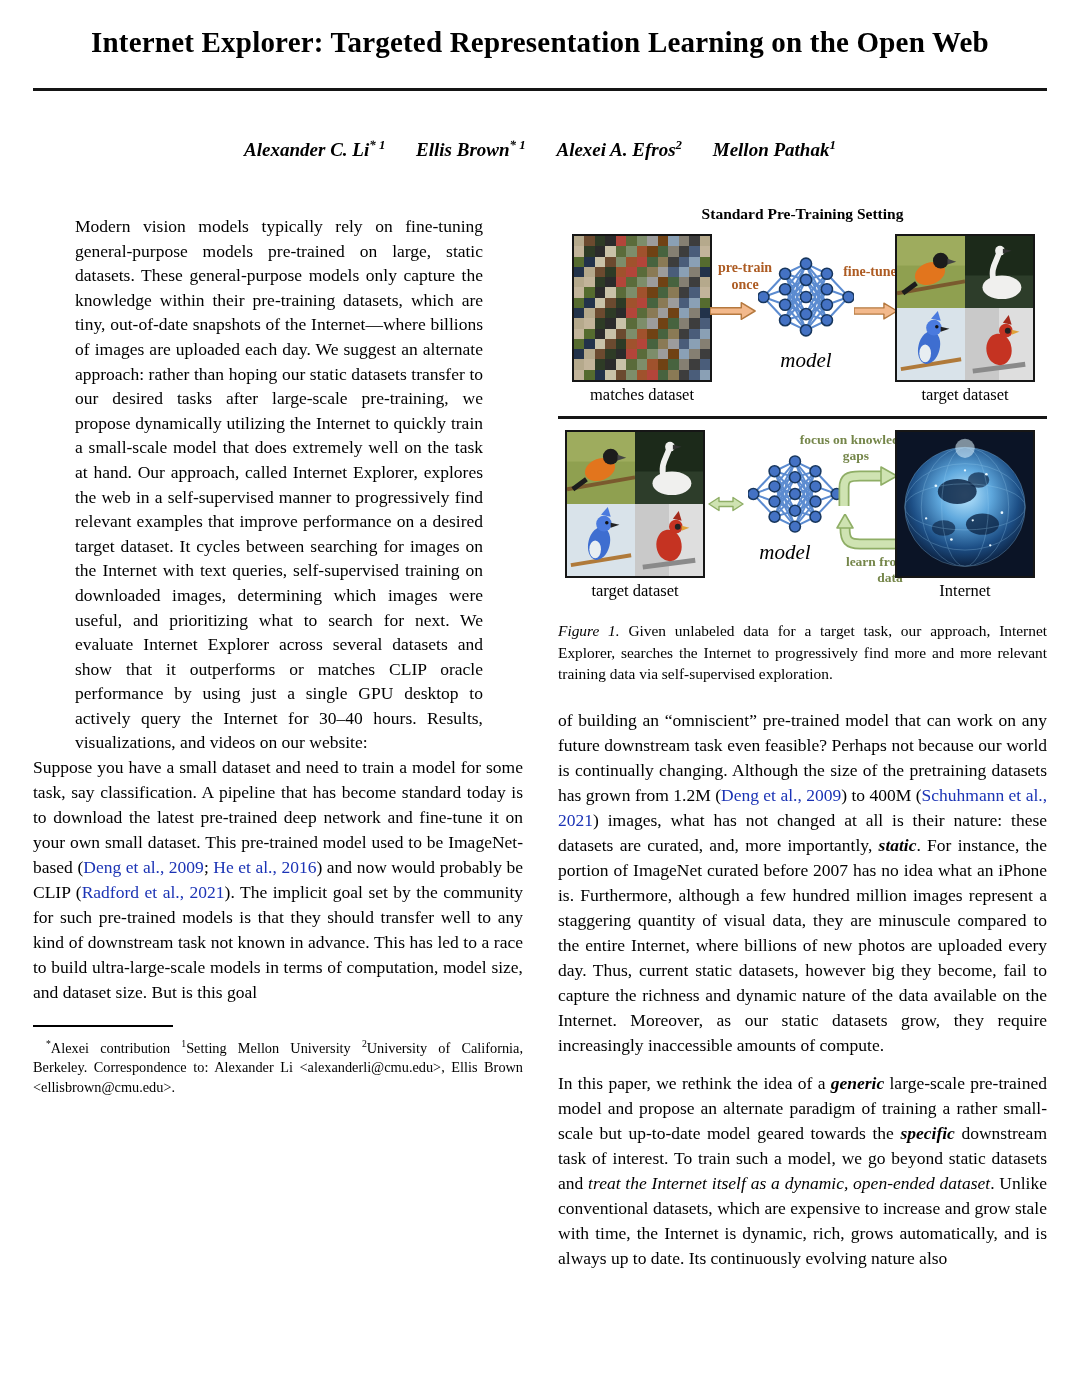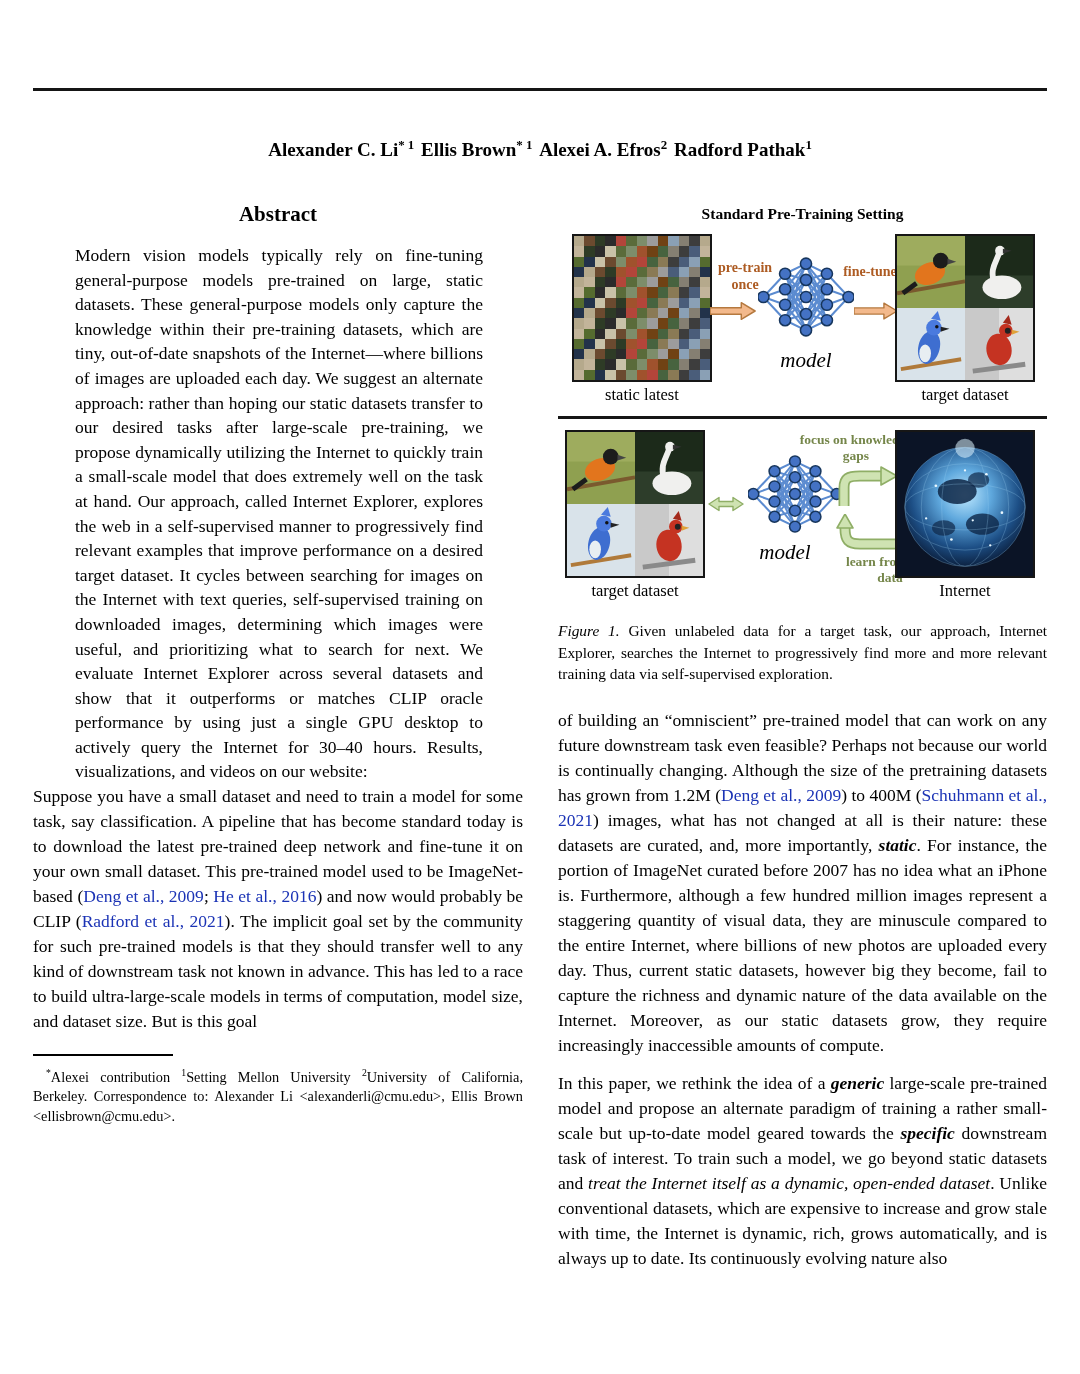--- a/index.html
+++ b/index.html
@@ -4,21 +4,21 @@
 <style>
   html,body{margin:0;padding:0;background:#ffffff;}
   body{width:1080px;height:1374px;font-family:"Liberation Serif",serif;color:#000;}
   .page{position:relative;width:1080px;height:1374px;overflow:hidden;background:#fff;}
 
   
   .title{position:absolute;left:0;right:0;top:26px;margin:0;text-align:center;
          font-size:29px;font-weight:bold;letter-spacing:.2px;}
   .title-rule{position:absolute;left:33px;right:33px;top:88px;height:3px;background:#151515;}
   .authors{position:absolute;left:0;right:0;top:137px;text-align:center;font-size:19px;font-weight:bold;}
-  .author{margin:0 1px;white-space:nowrap;}
+  .author{margin:0 13px;white-space:nowrap;font-style:italic;}
   .author .asup{font-size:68%;vertical-align:super;font-weight:bold;}
 
   
   .col-left{position:absolute;left:33px;top:198px;width:490px;}
   .col-right{position:absolute;left:558px;top:205px;width:489px;}
 
   .abs-h{margin:4px 0 0;text-align:center;font-size:21px;font-weight:bold;}
   .abs-text{margin:16px 40px 0 42px;font-size:17.5px;line-height:24.6px;text-align:justify;}
   .site-link{display:block;margin:0 40px 0 42px;font-family:"Liberation Mono",monospace;
              font-size:16px;line-height:24.6px;color:var(--link);text-decoration:none;letter-spacing:.5px;}
@@ -57,31 +57,31 @@
   .gr-head{fill:var(--green-fill);stroke:var(--green-stroke);stroke-width:1.6;stroke-linejoin:round;}
   .fig-rule{height:3px;background:#161616;margin:6px 0 11px;}
   .caption{margin:14px 0 23px;font-size:15.4px;line-height:21.5px;text-align:justify;}
   .cap-tag{font-style:italic;}
 </style>
 </head>
 <body>
 
 <div class="page">
 
+  <h1 class="title">Internet Explorer: Targeted Representation Learning on the Open Web</h1>
   <div class="title-rule"></div>
 
   <div class="authors">
     <span class="author"><span>Alexander C. Li</span><span class="asup">* 1</span></span>
     <span class="author"><span>Ellis Brown</span><span class="asup">* 1</span></span>
     <span class="author"><span>Alexei A. Efros</span><span class="asup">2</span></span>
-    <span class="author"><span>Radford Pathak</span><span class="asup">1</span></span>
+    <span class="author"><span>Mellon Pathak</span><span class="asup">1</span></span>
   </div>
 
   <section class="col-left">
-    <h2 class="abs-h">Abstract</h2>
     <p class="abs-text">Modern vision models typically rely on fine-tuning general-purpose models pre-trained on large, static datasets. These general-purpose models only capture the knowledge within their pre-training datasets, which are tiny, out-of-date snapshots of the Internet—where billions of images are uploaded each day. We suggest an alternate approach: rather than hoping our static datasets transfer to our desired tasks after large-scale pre-training, we propose dynamically utilizing the Internet to quickly train a small-scale model that does extremely well on the task at hand. Our approach, called Internet Explorer, explores the web in a self-supervised manner to progressively find relevant examples that improve performance on a desired target dataset. It cycles between searching for images on the Internet with text queries, self-supervised training on downloaded images, determining which images were useful, and prioritizing what to search for next. We evaluate Internet Explorer across several datasets and show that it outperforms or matches CLIP oracle performance by using just a single GPU desktop to actively query the Internet for 30–40 hours. Results, visualizations, and videos on our website:</p>
 
     <p class="body-p"><span>Suppose you have a small dataset and need to train a model for some task, say classification. A pipeline that has become standard today is to download the latest pre-trained deep network and fine-tune it on your own small dataset. This pre-trained model used to be ImageNet-based (</span><span class="cite">Deng et al., 2009</span><span>; </span><span class="cite">He et al., 2016</span><span>) and now would probably be CLIP (</span><span class="cite">Radford et al., 2021</span><span>). The implicit goal set by the community for such pre-trained models is that they should transfer well to any kind of downstream task not known in advance. This has led to a race to build ultra-large-scale models in terms of computation, model size, and dataset size. But is this goal</span></p>
 
     <div class="foot-rule"></div>
     <p class="footnote"><span class="sup">*</span><span>Alexei contribution </span><span class="sup">1</span><span>Setting Mellon University </span><span class="sup">2</span><span>University of California, Berkeley. Correspondence to: Alexander Li &lt;alexanderli@cmu.edu&gt;, Ellis Brown &lt;ellisbrown@cmu.edu&gt;.</span></p>
   </section>
 
   <section class="col-right">
 
@@ -269,21 +269,21 @@
                 <i style="background: rgb(125, 141, 106);"></i>
                 <i style="background: rgb(160, 82, 45);"></i>
                 <i style="background: rgb(179, 69, 58);"></i>
                 <i style="background: rgb(71, 99, 63);"></i>
                 <i style="background: rgb(138, 122, 85);"></i>
                 <i style="background: rgb(61, 61, 61);"></i>
                 <i style="background: rgb(74, 93, 122);"></i>
                 <i style="background: rgb(138, 160, 181);"></i>
               </div>
             </div>
-          <div class="img-label">static latest</div>
+          <div class="img-label">matches dataset</div>
         </div>
 
         <div class="arrow-label" style="left:148px;top:26px;width:78px;">pre-train once</div>
         <svg class="block-arrow-svg" style="position:absolute;left:152px;top:66px;width:46px;height:22px;" viewBox="0 0 50 22">
           <polygon class="block-arrow" points="0,7.5 34,7.5 34,2 49,11 34,20 34,14.5 0,14.5"></polygon>
         </svg>
 
         <svg class="net" style="left:200px;top:14px;width:96px;height:98px;" viewBox="0 0 124 98">
             <line x1="7" y1="49" x2="35" y2="19" class="edge"></line>
             <line x1="7" y1="49" x2="35" y2="39" class="edge"></line>

